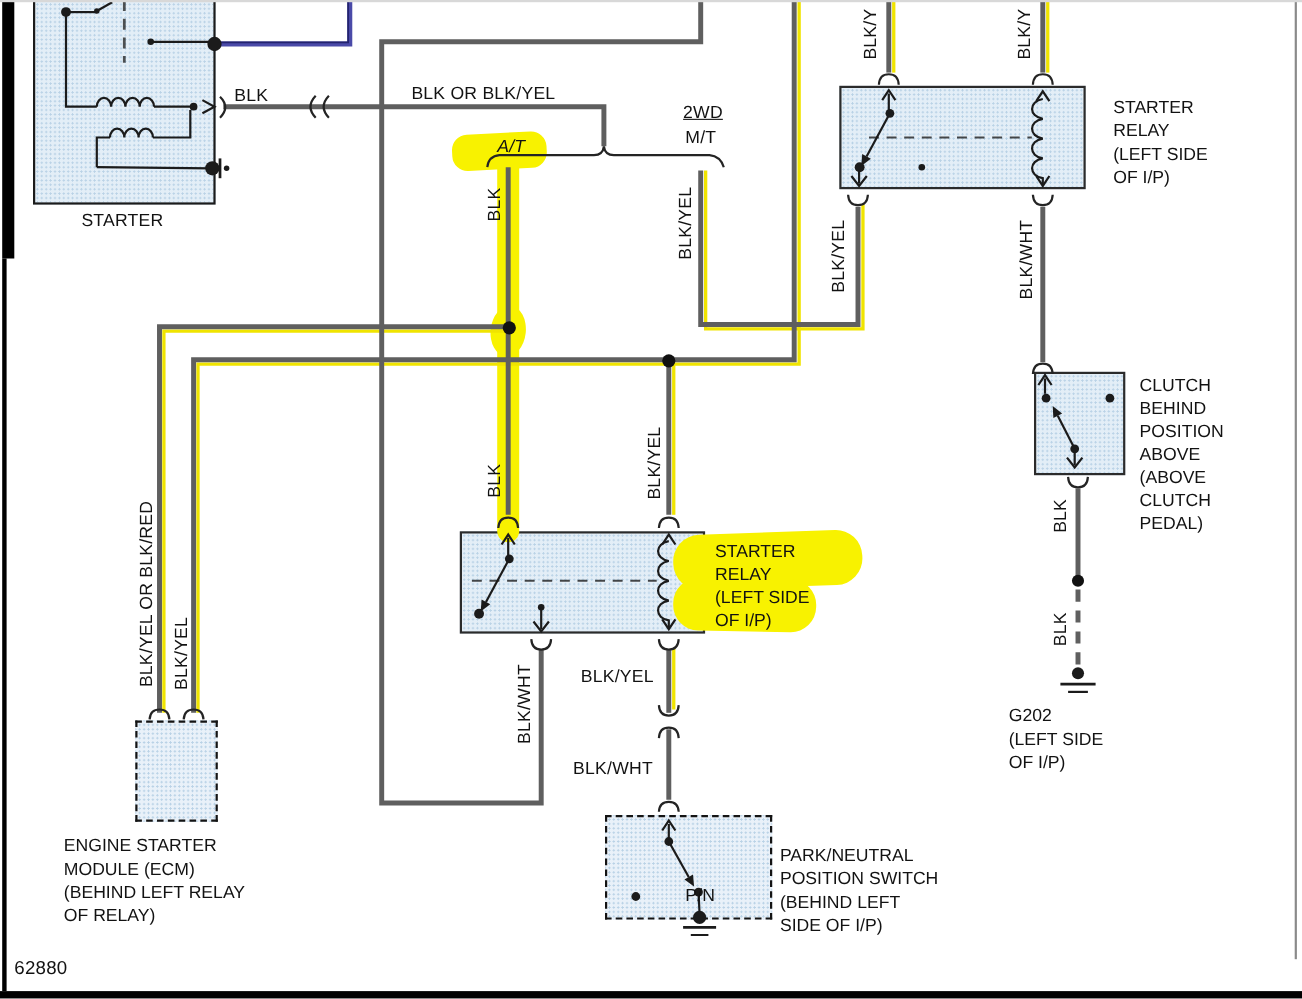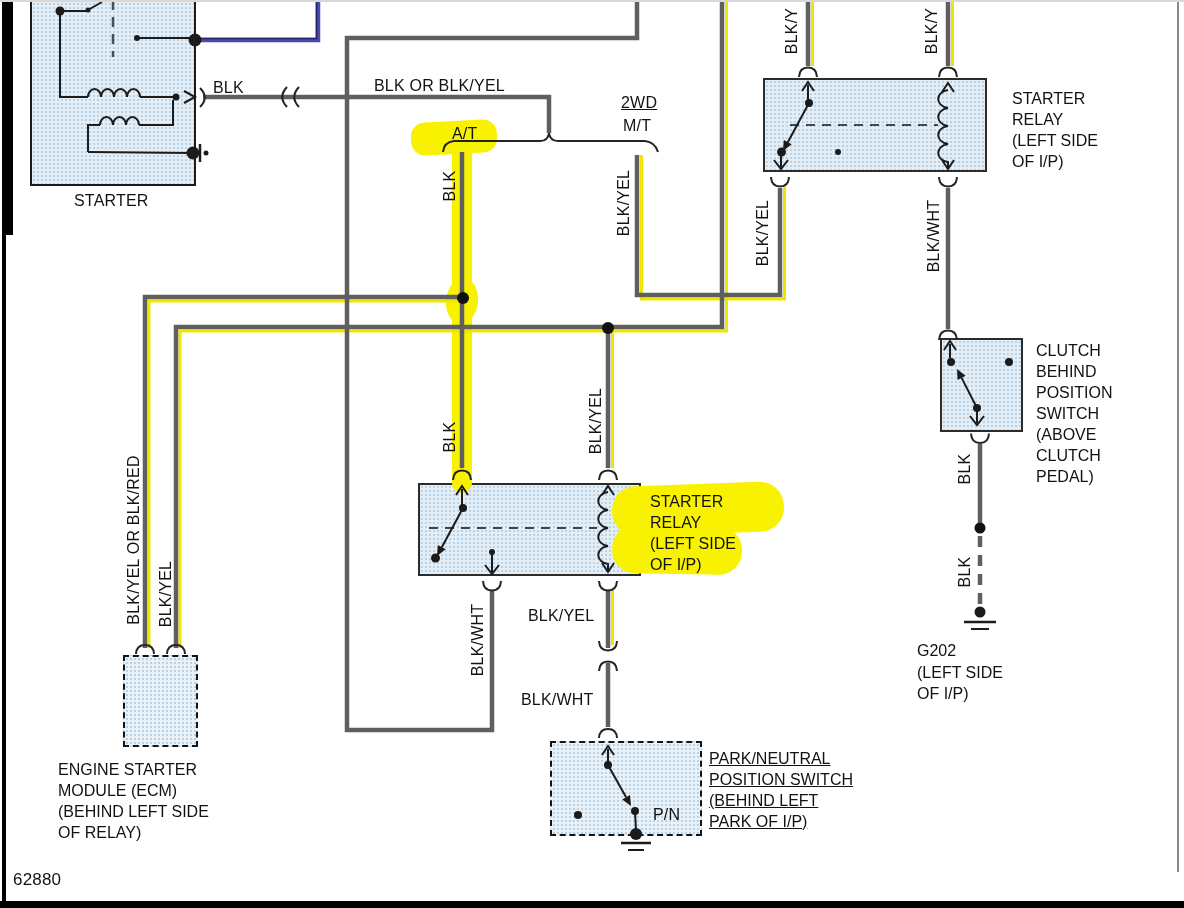--- a/index.html
+++ b/index.html
@@ -181,21 +181,21 @@
       <path d="M 136,654 Q 136.5,645 145,645 Q 153.5,645 154,654"></path>
       <path d="M 167,654 Q 167.5,645 176,645 Q 184.5,645 185,654"></path>
       <path d="M 599,738 Q 599.5,729 608,729 Q 616.5,729 617,738"></path>
       <path d="M 599,641 Q 599.5,650.5 608,650.5 Q 616.5,650.5 617,641"></path>
       <path d="M 599,671 Q 599.5,661.5 608,661.5 Q 616.5,661.5 617,671"></path>
     </g>
   </svg>
 
   <div class="lab" style="left:213px;top:79px;">BLK</div>
   <div class="lab" style="left:374px;top:77px;">BLK OR BLK/YEL</div>
-  <div class="lab" style="left:452px;top:125px;">A/T</div>
+  <div class="lab" style="left:452px;top:125px;font-style:italic;">A/T</div>
   <div class="lab" style="left:621px;top:94px;text-decoration:underline;">2WD</div>
   <div class="lab" style="left:623px;top:117px;">M/T</div>
 
   <div class="lab vlab" style="left:450px;top:186px;">BLK</div>
   <div class="lab vlab" style="left:450px;top:437px;">BLK</div>
   <div class="lab vlab" style="left:624px;top:203px;">BLK/YEL</div>
   <div class="lab vlab" style="left:596px;top:421px;">BLK/YEL</div>
   <div class="lab vlab" style="left:792px;top:31px;">BLK/Y</div>
   <div class="lab vlab" style="left:932px;top:31px;">BLK/Y</div>
   <div class="lab vlab" style="left:763px;top:233px;">BLK/YEL</div>
@@ -222,47 +222,47 @@
     <div>STARTER</div>
     <div>RELAY</div>
     <div>(LEFT SIDE</div>
     <div>OF I/P)</div>
   </div>
 
   <div class="block" style="left:1036px;top:340px;">
     <div>CLUTCH</div>
     <div>BEHIND</div>
     <div>POSITION</div>
-    <div>SWITCH</div>
+    <div>ABOVE</div>
     <div>(ABOVE</div>
     <div>CLUTCH</div>
     <div>PEDAL)</div>
   </div>
 
   <div class="block centered" style="left:917px;top:640px;width:124px;line-height:21.5px;">
     <div>G202</div>
     <div>(LEFT SIDE</div>
     <div>OF I/P)</div>
   </div>
 
   <div class="block centered" style="left:58px;top:759px;width:200px;">
     <div>ENGINE STARTER</div>
     <div>MODULE (ECM)</div>
-    <div>(BEHIND LEFT SIDE</div>
+    <div>(BEHIND LEFT RELAY</div>
     <div>OF RELAY)</div>
   </div>
 
-  <div class="block" style="left:709px;top:748px;text-decoration:underline;">
+  <div class="block" style="left:709px;top:768px;">
     <div>PARK/NEUTRAL</div>
     <div>POSITION SWITCH</div>
     <div>(BEHIND LEFT</div>
-    <div>PARK OF I/P)</div>
-  </div>
-
-  <div class="lab" style="left:653px;top:806px;">P/N</div>
+    <div>SIDE OF I/P)</div>
+  </div>
+
+  <div class="lab" style="left:623px;top:806px;">P/N</div>
 
   <div class="lab" style="left:13px;top:871px;font-size:17px;">62880</div>
 
   <div class="artifact" style="left:2px;top:0;width:11px;height:235px;"></div>
   <div class="artifact" style="left:2px;top:235px;width:4px;height:666px;"></div>
   <div class="artifact" style="left:0;top:901px;width:1184px;height:7px;"></div>
   <div class="artifact" style="left:1177px;top:0;width:2px;height:872px;background:#8a8a8a;"></div>
   <div class="artifact" style="left:0;top:0;width:1184px;height:2px;background:#d8d8d8;"></div>
 
 </div>

